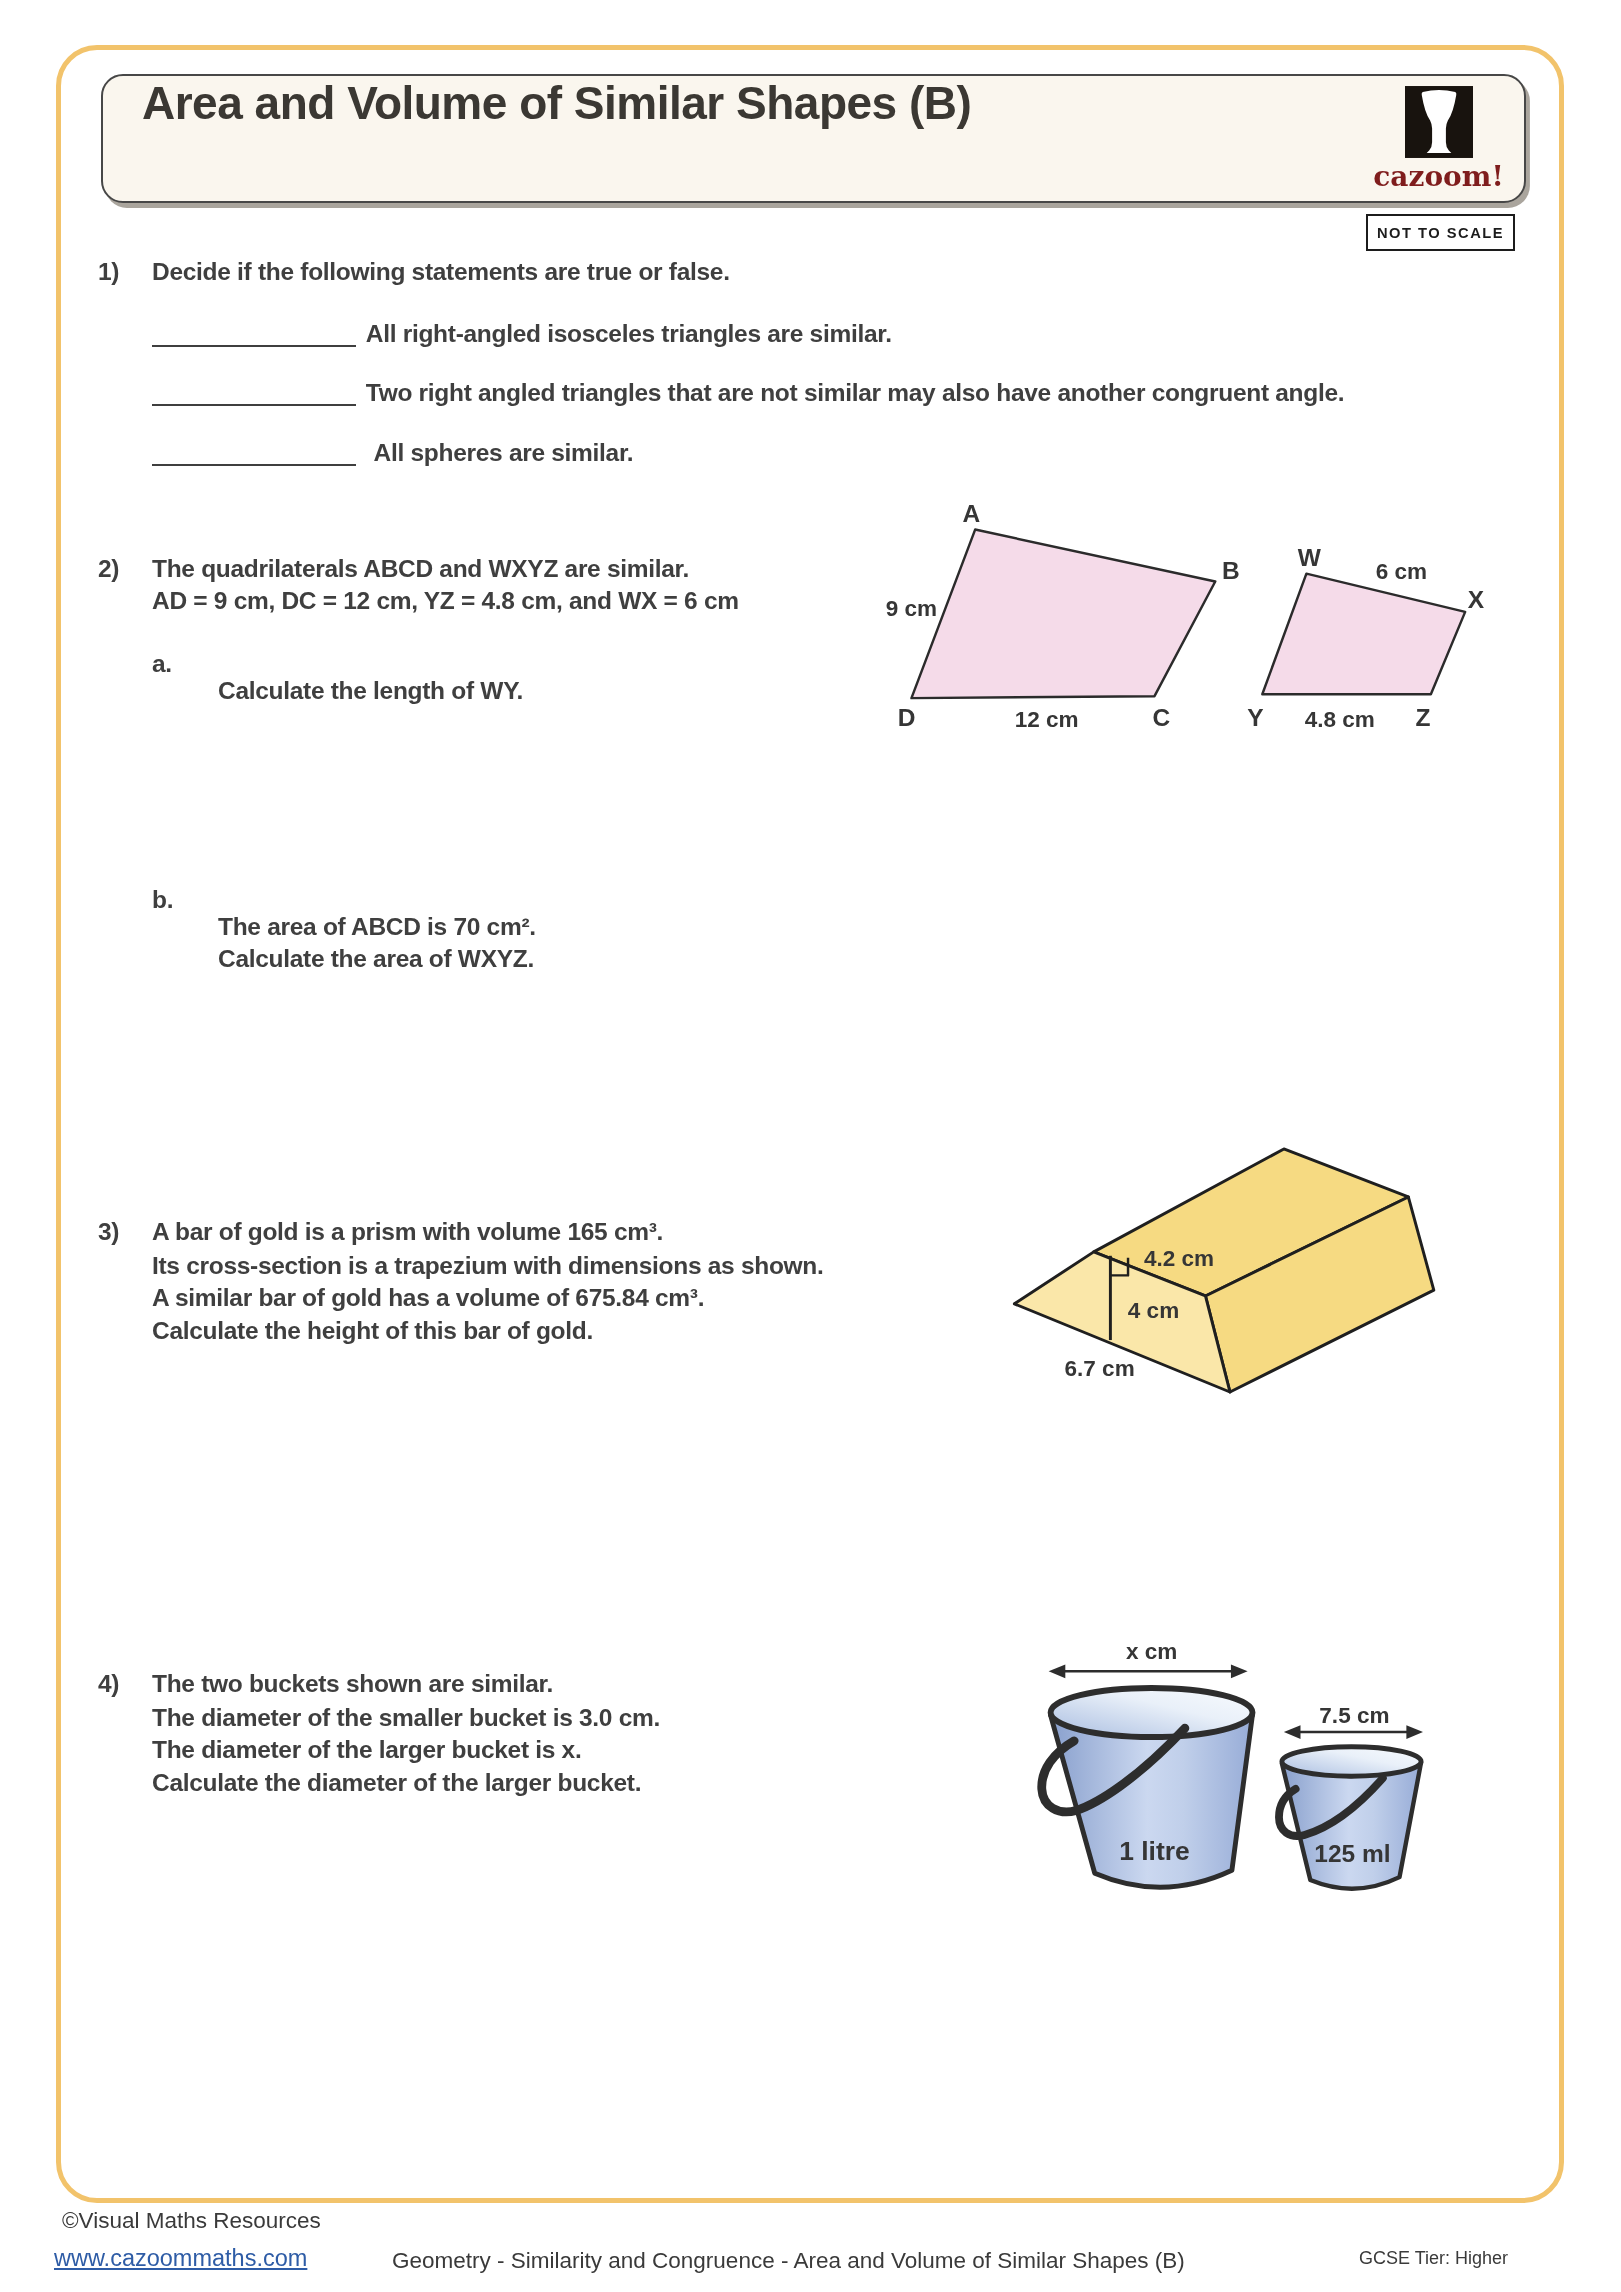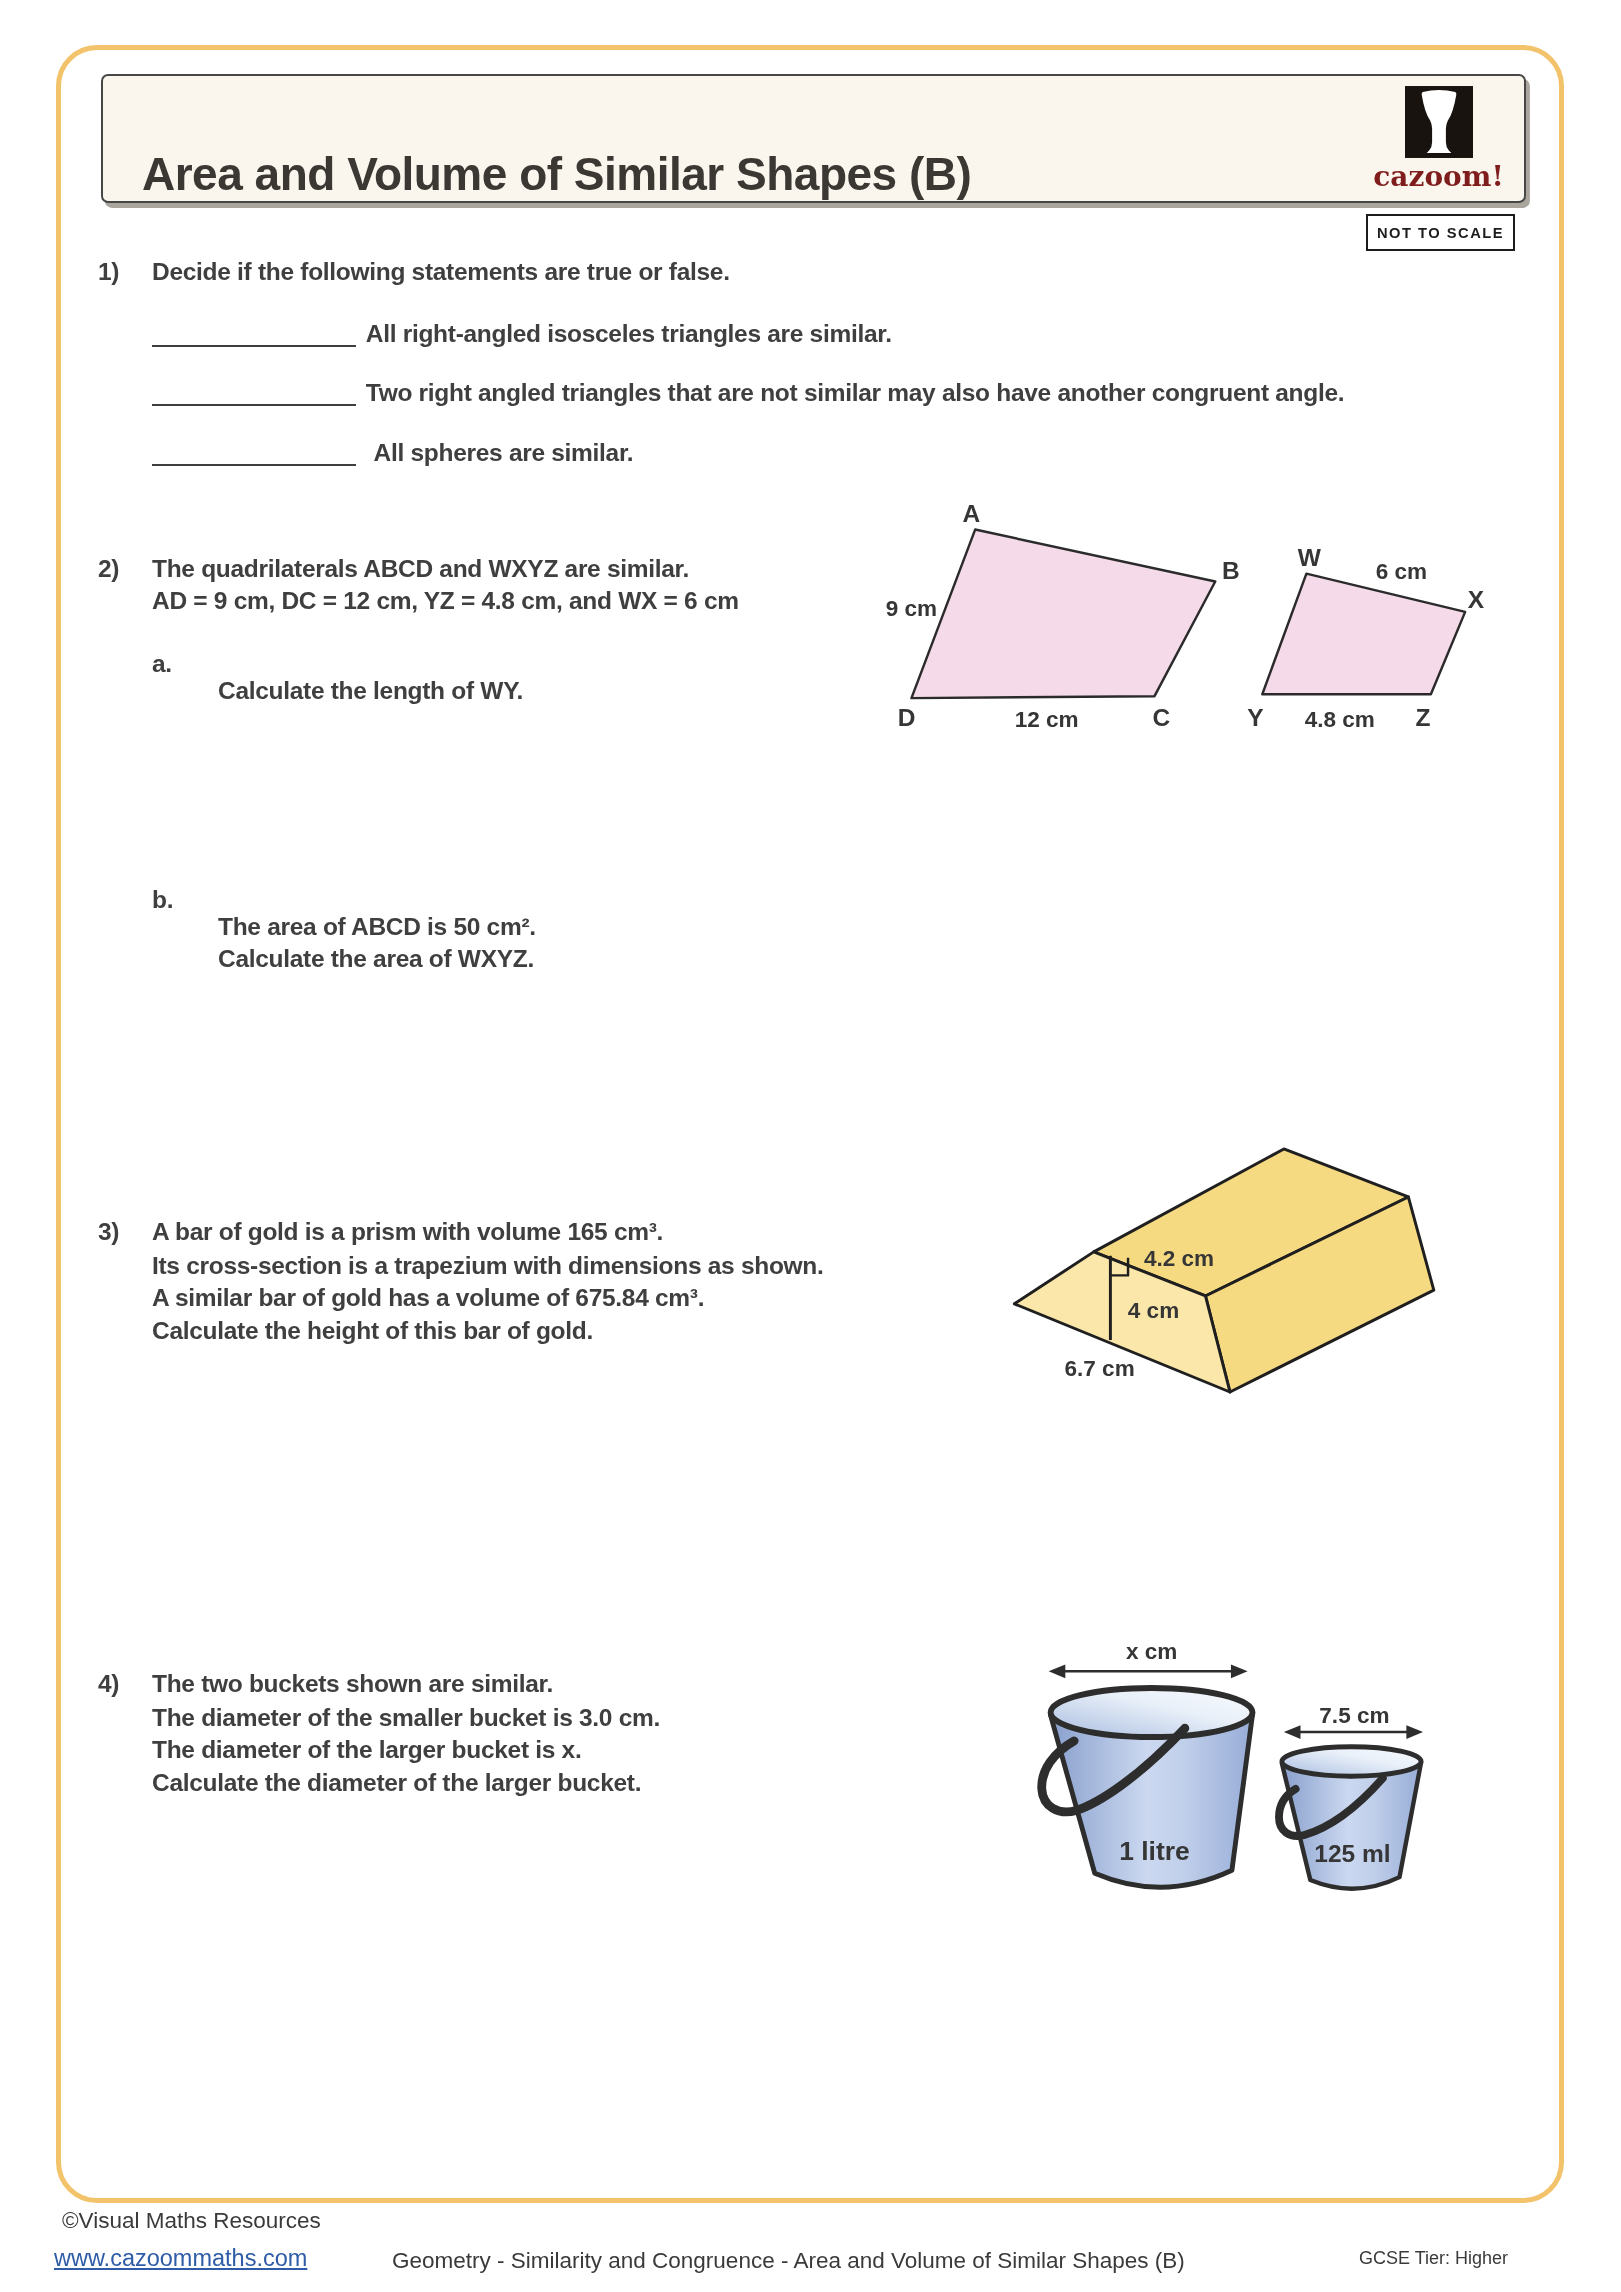--- a/index.html
+++ b/index.html
@@ -1,22 +1,22 @@
 <!DOCTYPE html>
 <html><head>
 <meta charset="utf-8">
 <style>
   html,body{margin:0;padding:0;background:#ffffff;}
   .page{position:relative;width:1621px;height:2293px;background:#ffffff;
         font-family:"Liberation Sans",sans-serif;color:#3c3c3c;overflow:hidden;}
   .frame{position:absolute;left:56px;top:45px;width:1498px;height:2148px;
          border:5.9px solid #f2c36b;border-radius:41px;}
   .header-box{position:absolute;left:101px;top:74px;width:1421px;height:125px;
-              background:#faf6ee;border:2.9px solid #474747;border-radius:7px;
-              box-shadow:3.9px 4.9px 0 #aaa59d;display:flex;align-items:flex-end;}
+              background:#faf6ee;border:2.9px solid #474747;border-radius:22px;
+              box-shadow:3.9px 4.9px 0 #aaa59d;display:flex;align-items:flex-start;}
   .title{margin-left:39px;font-size:46px;font-weight:700;color:#3b3833;letter-spacing:-0.5px;}
   .logo-block{position:absolute;left:1370px;top:86px;width:137px;text-align:center;}
   .logo-drum{display:block;margin:0 auto;}
   .logo-text{margin-top:2px;font-family:"DejaVu Serif",serif;font-weight:700;
              font-size:28px;color:#7f1d1d;letter-spacing:0px;}
   .nts{position:absolute;left:1366px;top:214px;width:145px;height:33px;background:#ffffff;
        border:2.9px solid #1c1c1c;display:flex;align-items:center;justify-content:center;
        font-size:14.7px;font-weight:700;letter-spacing:1.5px;color:#1c1c1c;}
   .q{position:absolute;font-size:24.5px;font-weight:700;letter-spacing:-0.3px;
      color:#3f3f3f;white-space:nowrap;line-height:29px;}
@@ -71,21 +71,21 @@
   </div>
 
   <div class="q qnum" style="top:554px">2)</div>
   <div class="q qtext" style="top:554px">The quadrilaterals ABCD and WXYZ are similar.</div>
   <div class="q qtext" style="top:586px">AD = 9 cm, DC = 12 cm, YZ = 4.8 cm, and WX = 6 cm</div>
 
   <div class="q ptag" style="top:649px">a.</div>
   <div class="q ptext" style="top:649px">Calculate the length of WY.</div>
 
   <div class="q ptag" style="top:885px">b.</div>
-  <div class="q ptext" style="top:885px">The area of ABCD is 50 cm².</div>
+  <div class="q ptext" style="top:885px">The area of ABCD is 70 cm².</div>
   <div class="q ptext" style="top:917px">Calculate the area of WXYZ.</div>
 
   <div class="q qnum" style="top:1217px">3)</div>
   <div class="q qtext" style="top:1217px">A bar of gold is a prism with volume 165 cm³.</div>
   <div class="q qtext" style="top:1251px">Its cross-section is a trapezium with dimensions as shown.</div>
   <div class="q qtext" style="top:1283px">A similar bar of gold has a volume of 675.84 cm³.</div>
   <div class="q qtext" style="top:1316px">Calculate the height of this bar of gold.</div>
 
   <div class="q qnum" style="top:1669px">4)</div>
   <div class="q qtext" style="top:1669px">The two buckets shown are similar.</div>

